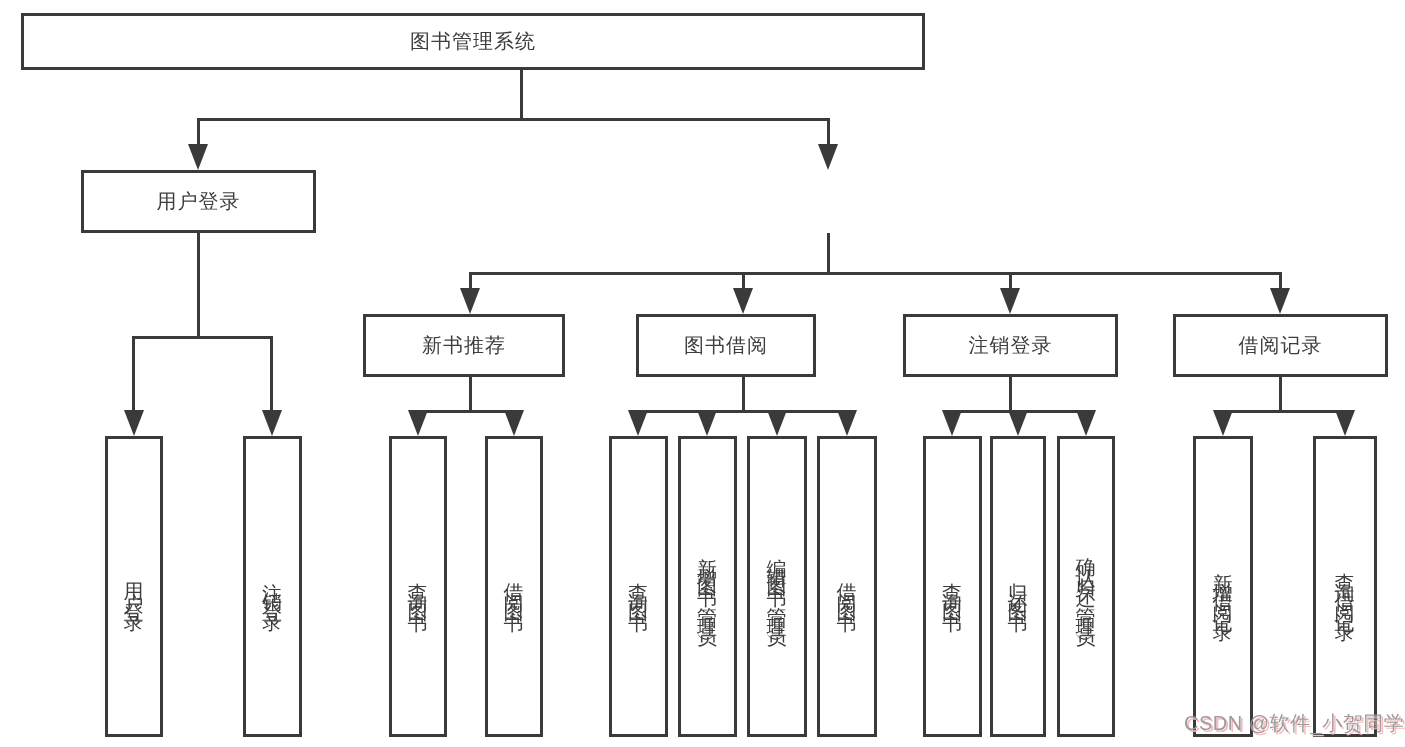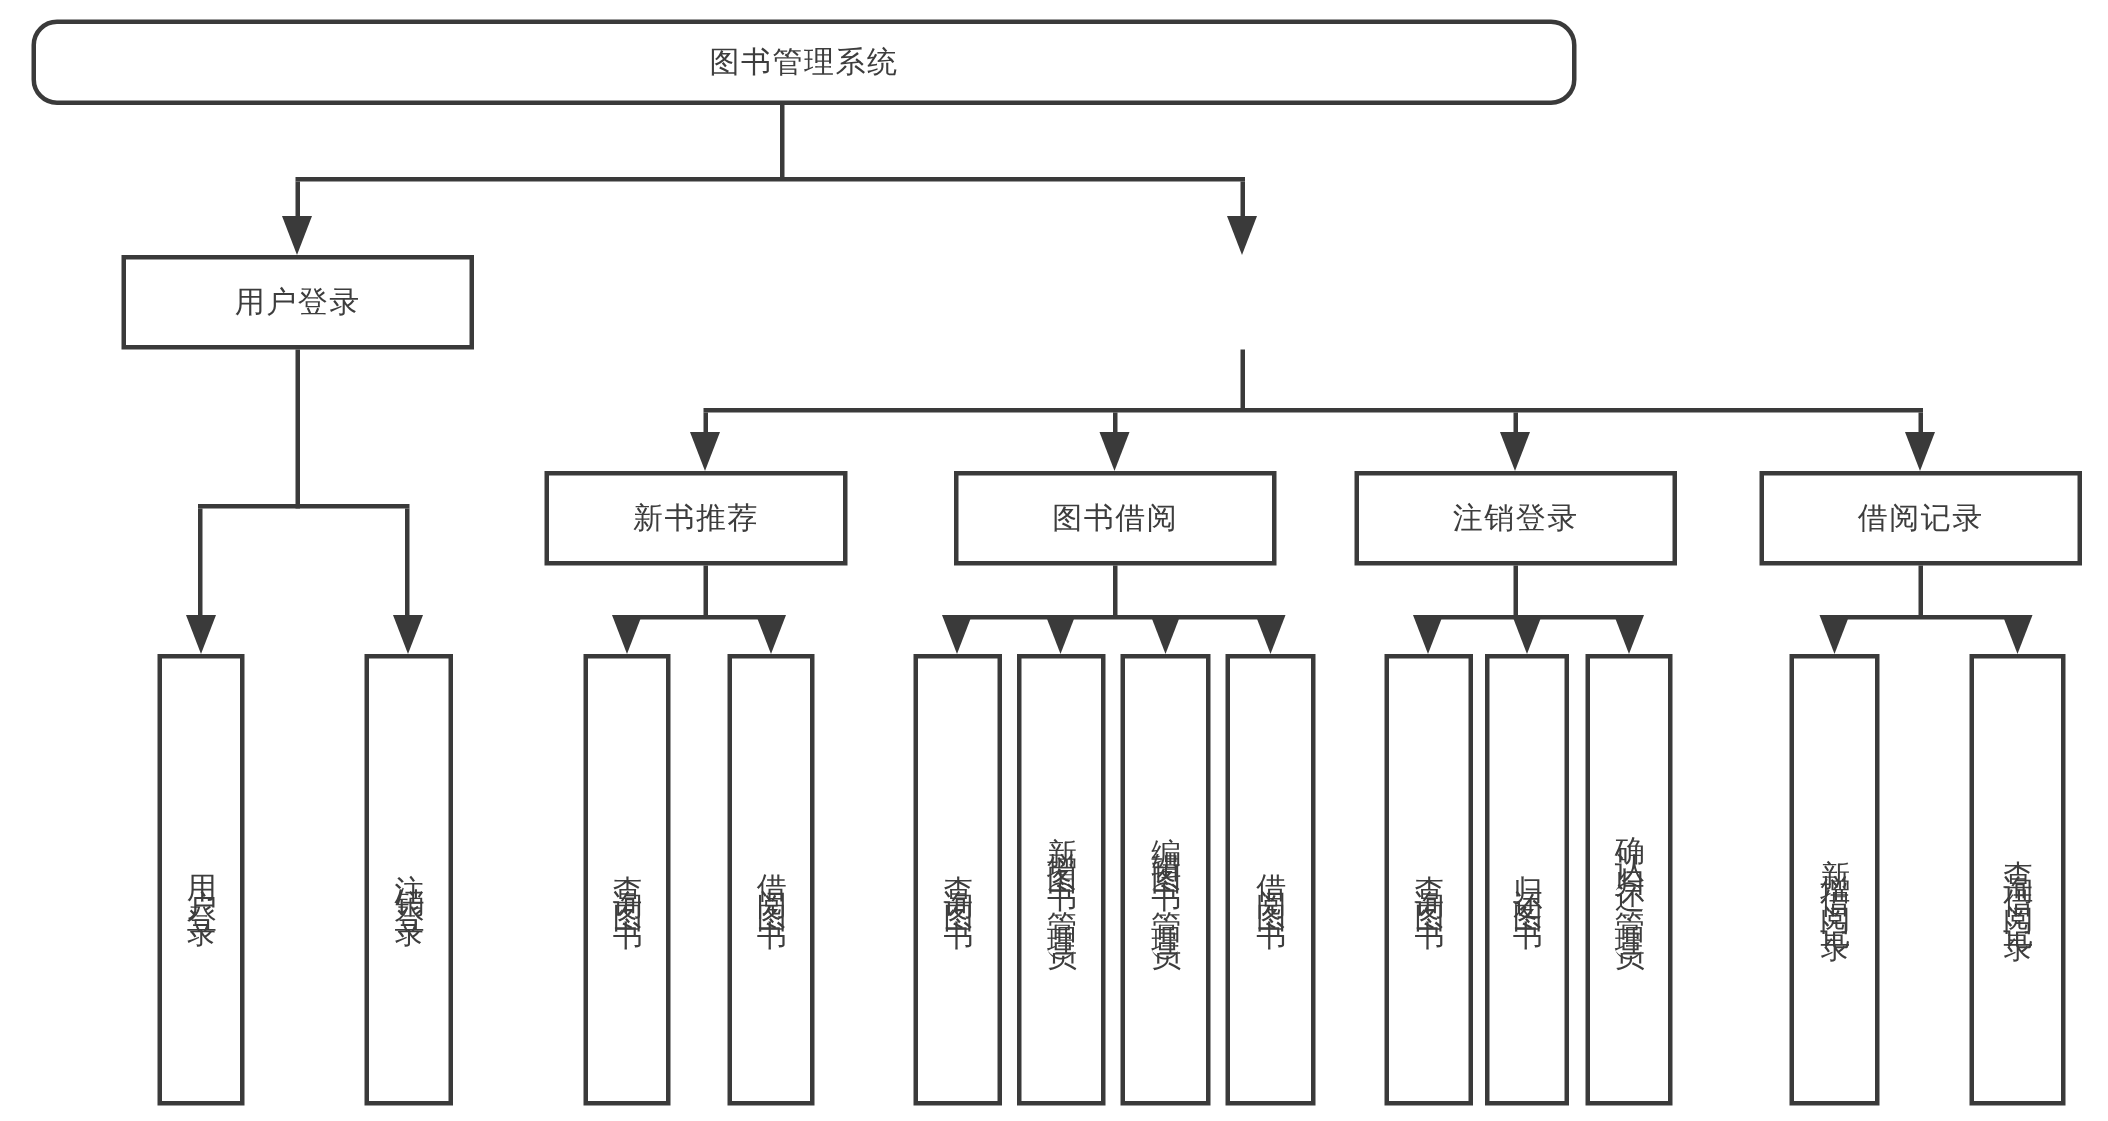--- a/index.html
+++ b/index.html
@@ -30,32 +30,32 @@
     position:absolute;left:1184px;top:710px;font-size:20px;color:#9c9c9c;
     letter-spacing:0.5px;white-space:nowrap;
     text-shadow:2px 2px 0 #f6bcbc;
   }
 </style>
 </head>
 <body>
 
 <div id="canvas">
 
-  <div class="hbox" style="left:21px;top:13px;width:1030px;height:57px;border-radius:17px;">
+  <div class="hbox" style="left:21px;top:13px;width:904px;height:57px;">
     <span>图书管理系统</span>
   </div>
 
   <div class="hbox" style="left:81px;top:170px;width:235px;height:63px;">
     <span>用户登录</span>
   </div>
 
   <div class="hbox" style="left:363px;top:314px;width:202px;height:63px;">
     <span>新书推荐</span>
   </div>
-  <div class="hbox" style="left:636px;top:314px;width:215px;height:63px;">
+  <div class="hbox" style="left:636px;top:314px;width:180px;height:63px;">
     <span>图书借阅</span>
   </div>
   <div class="hbox" style="left:903px;top:314px;width:215px;height:63px;">
     <span>注销登录</span>
   </div>
   <div class="hbox" style="left:1173px;top:314px;width:215px;height:63px;text-align:right;">
     <span>借阅记录</span>
   </div>
 
   <div class="leaf" style="left:105px;top:436px;width:58px;height:301px;">
@@ -95,20 +95,21 @@
     <span class="vlabel">确认归还（管理员）</span>
   </div>
 
   <div class="leaf" style="left:1193px;top:436px;width:60px;height:301px;">
     <span class="vlabel">新增借阅记录</span>
   </div>
   <div class="leaf" style="left:1313px;top:436px;width:64px;height:301px;">
     <span class="vlabel">查询借阅记录</span>
   </div>
 
+  <div class="watermark">CSDN @软件_小贺同学</div>
 <div class="cline" style="left: 520px; top: 70px; width: 3px; height: 48px;"></div>
     <div class="cline" style="left: 197px; top: 118px; width: 633px; height: 3px;"></div>
     <div class="cline" style="left: 197px; top: 121px; width: 3px; height: 27px;"></div>
     <div class="cline" style="left: 827px; top: 121px; width: 3px; height: 27px;"></div>
     <div class="cline" style="left: 827px; top: 233px; width: 3px; height: 39px;"></div>
     <div class="cline" style="left: 469px; top: 272px; width: 813px; height: 3px;"></div>
     <div class="cline" style="left: 469px; top: 275px; width: 3px; height: 17px;"></div>
     <div class="cline" style="left: 742px; top: 275px; width: 3px; height: 17px;"></div>
     <div class="cline" style="left: 1009px; top: 275px; width: 3px; height: 17px;"></div>
     <div class="cline" style="left: 1279px; top: 275px; width: 3px; height: 17px;"></div>

